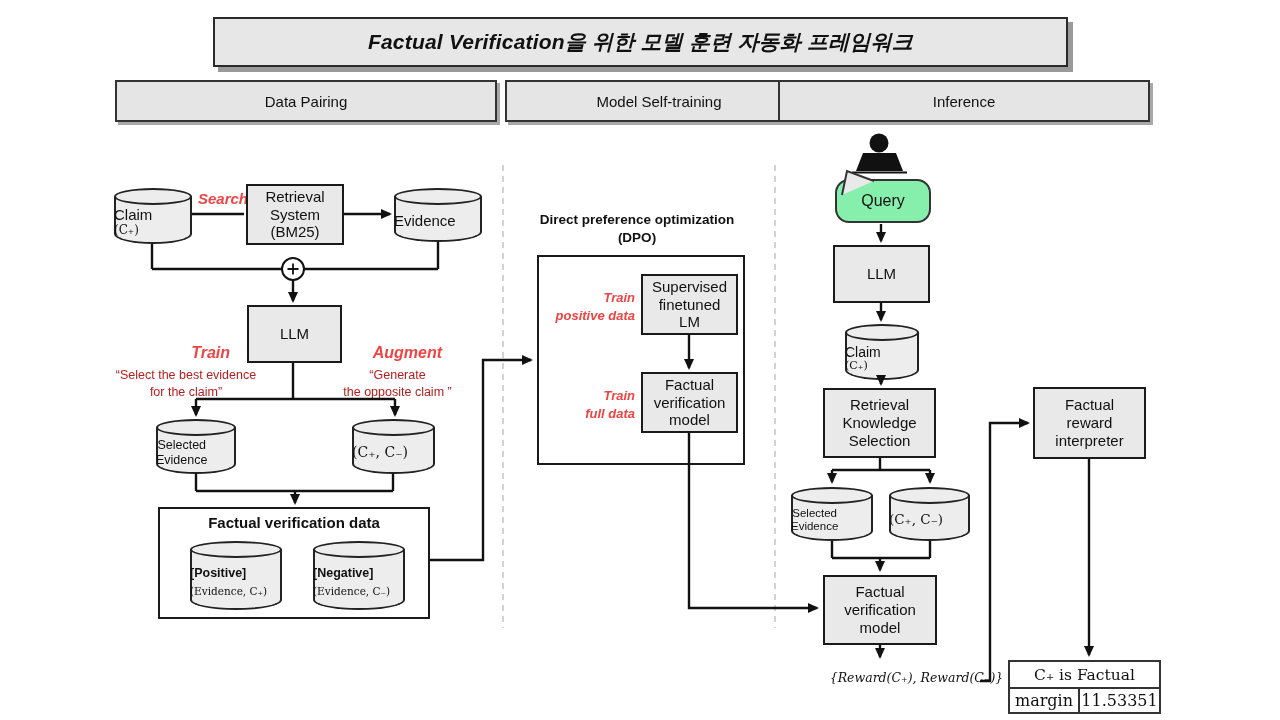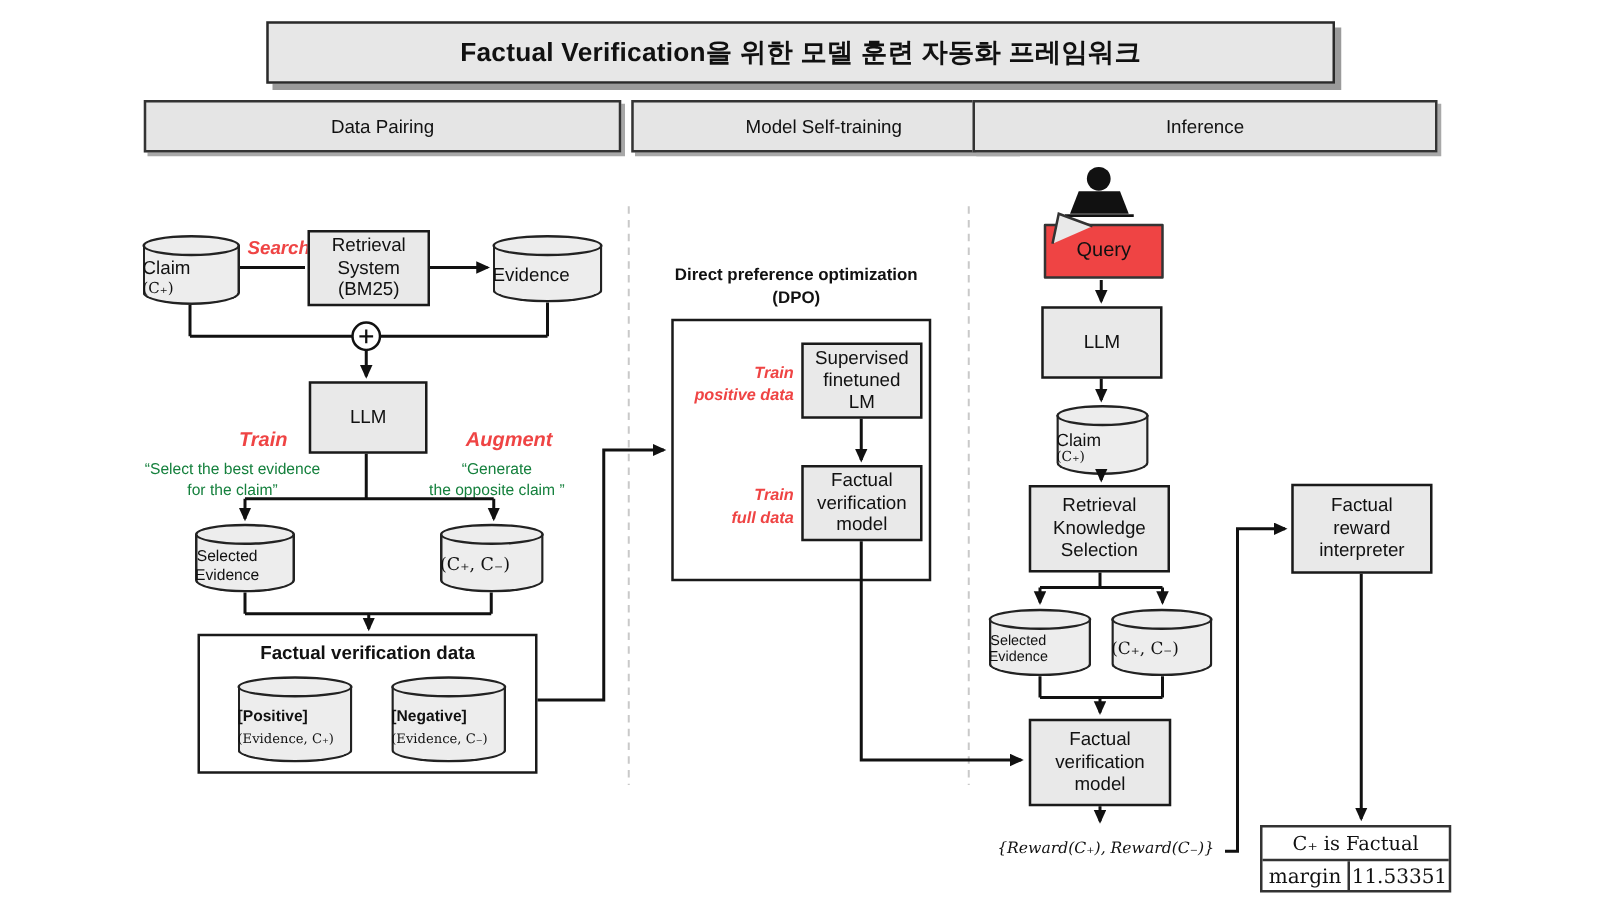--- a/index.html
+++ b/index.html
@@ -6,37 +6,37 @@
   #stage{position:relative;width:1280px;height:720px;background:#ffffff;overflow:hidden;
          font-family:"Liberation Sans","DejaVu Sans",sans-serif;color:#111;}
   .abs{position:absolute;box-sizing:border-box;}
   
   .node{background:#e9e9e9;border:2px solid #1a1a1a;display:flex;align-items:center;justify-content:center;
         text-align:center;white-space:pre-line;font-size:15px;line-height:1.18;color:#111;z-index:2;}
   
   .wbox{background:#ffffff;border:2px solid #1a1a1a;z-index:1;}
   .titlebox{background:#e7e7e7;border:2px solid #2a2a2a;box-shadow:5px 5px 0 #9a9a9a;
             display:flex;align-items:center;justify-content:center;z-index:2;}
-  .titlebox .t{font-size:21px;font-weight:bold;letter-spacing:.2px;}
+  .titlebox .t{font-size:21px;font-weight:bold;letter-spacing:.2px;font-style:italic;}
   .hdr{background:#e5e5e5;border:2px solid #333;box-shadow:3px 3px 0 #a8a8a8;
        display:flex;align-items:center;justify-content:center;font-size:15px;z-index:2;}
   
   .cyl{z-index:2;}
   .cyl-body{position:absolute;left:0;right:0;top:8px;bottom:0;background:#ededed;border:2px solid #222;
             border-top:none;border-radius:0 0 50% 50% / 0 0 10px 10px;box-sizing:border-box;}
   .cyl-top{position:absolute;left:0;right:0;top:0;height:17px;background:#ededed;border:2px solid #222;
            border-radius:50%;box-sizing:border-box;}
   .cyl-label{position:absolute;left:0;right:0;top:12px;bottom:0;display:flex;flex-direction:column;
              align-items:flex-start;justify-content:center;text-align:center;white-space:pre-line;line-height:1.15;}
   .blue{color:#ef4444;font-weight:bold;font-style:italic;z-index:2;text-align:right;}
-  .quote{font-size:12.5px;line-height:1.35;text-align:center;white-space:pre-line;z-index:2;color:#15803d;}
+  .quote{font-size:12.5px;line-height:1.35;text-align:center;white-space:pre-line;z-index:2;color:#b91c1c;}
   .serif{font-family:"DejaVu Serif","Liberation Serif",serif;}
   .boxtitle{font-weight:bold;font-size:15px;text-align:center;z-index:2;}
   .dpotitle{font-weight:bold;font-size:13.5px;line-height:1.35;text-align:center;white-space:pre-line;z-index:2;}
-  .reward{font-size:12.5px;font-style:italic;text-align:center;z-index:2;}
+  .reward{font-size:12.5px;font-style:italic;text-align:center;z-index:2;margin-left:32px;}
   
   .result-table{border:2px solid #333;background:#fff;display:flex;flex-direction:column;z-index:2;}
   .rt-header{height:25px;border-bottom:2px solid #333;display:flex;align-items:center;justify-content:center;font-size:15.5px;}
   .rt-row{flex:1;display:flex;}
   .rt-cell{display:flex;align-items:center;justify-content:center;font-size:16px;flex:1;}
   .rt-cell.first{flex:0 0 68px;border-right:2px solid #333;}
   svg.overlay{position:absolute;left:0;top:0;z-index:3;pointer-events:none;}
   .sub{font-size:12px;}
 </style>
 </head>
@@ -132,21 +132,21 @@
   <div class="abs node" style="left:641px;top:274px;width:97px;height:61px">Supervised
 finetuned
 LM</div>
 
   <div class="abs blue" style="left:545px;top:387px;width:90px;font-size:13px;line-height:1.4;white-space:pre-line">Train
 full data</div>
   <div class="abs node" style="left:641px;top:372px;width:97px;height:61px">Factual
 verification
 model</div>
 
-  <div class="abs" style="left:835px;top:179px;width:96px;height:44px;background:#ef4444;border:2px solid #333;border-radius:1px;display:flex;align-items:center;justify-content:center;font-size:16px;z-index:2">Query</div>
+  <div class="abs" style="left:835px;top:179px;width:96px;height:44px;background:#86efac;border:2px solid #333;border-radius:14px;display:flex;align-items:center;justify-content:center;font-size:16px;z-index:2">Query</div>
 
   <div class="abs node" style="left:833px;top:245px;width:97px;height:58px">LLM</div>
 
   <div class="abs cyl" style="left:845px;top:324px;width:74px;height:56px">
     <div class="cyl-body"></div>
     <div class="cyl-top"></div>
     <div class="cyl-label">
       <div style="font-size:14px">Claim</div>
       <div class="serif" style="font-size:11px">(C₊)</div>
     </div>

